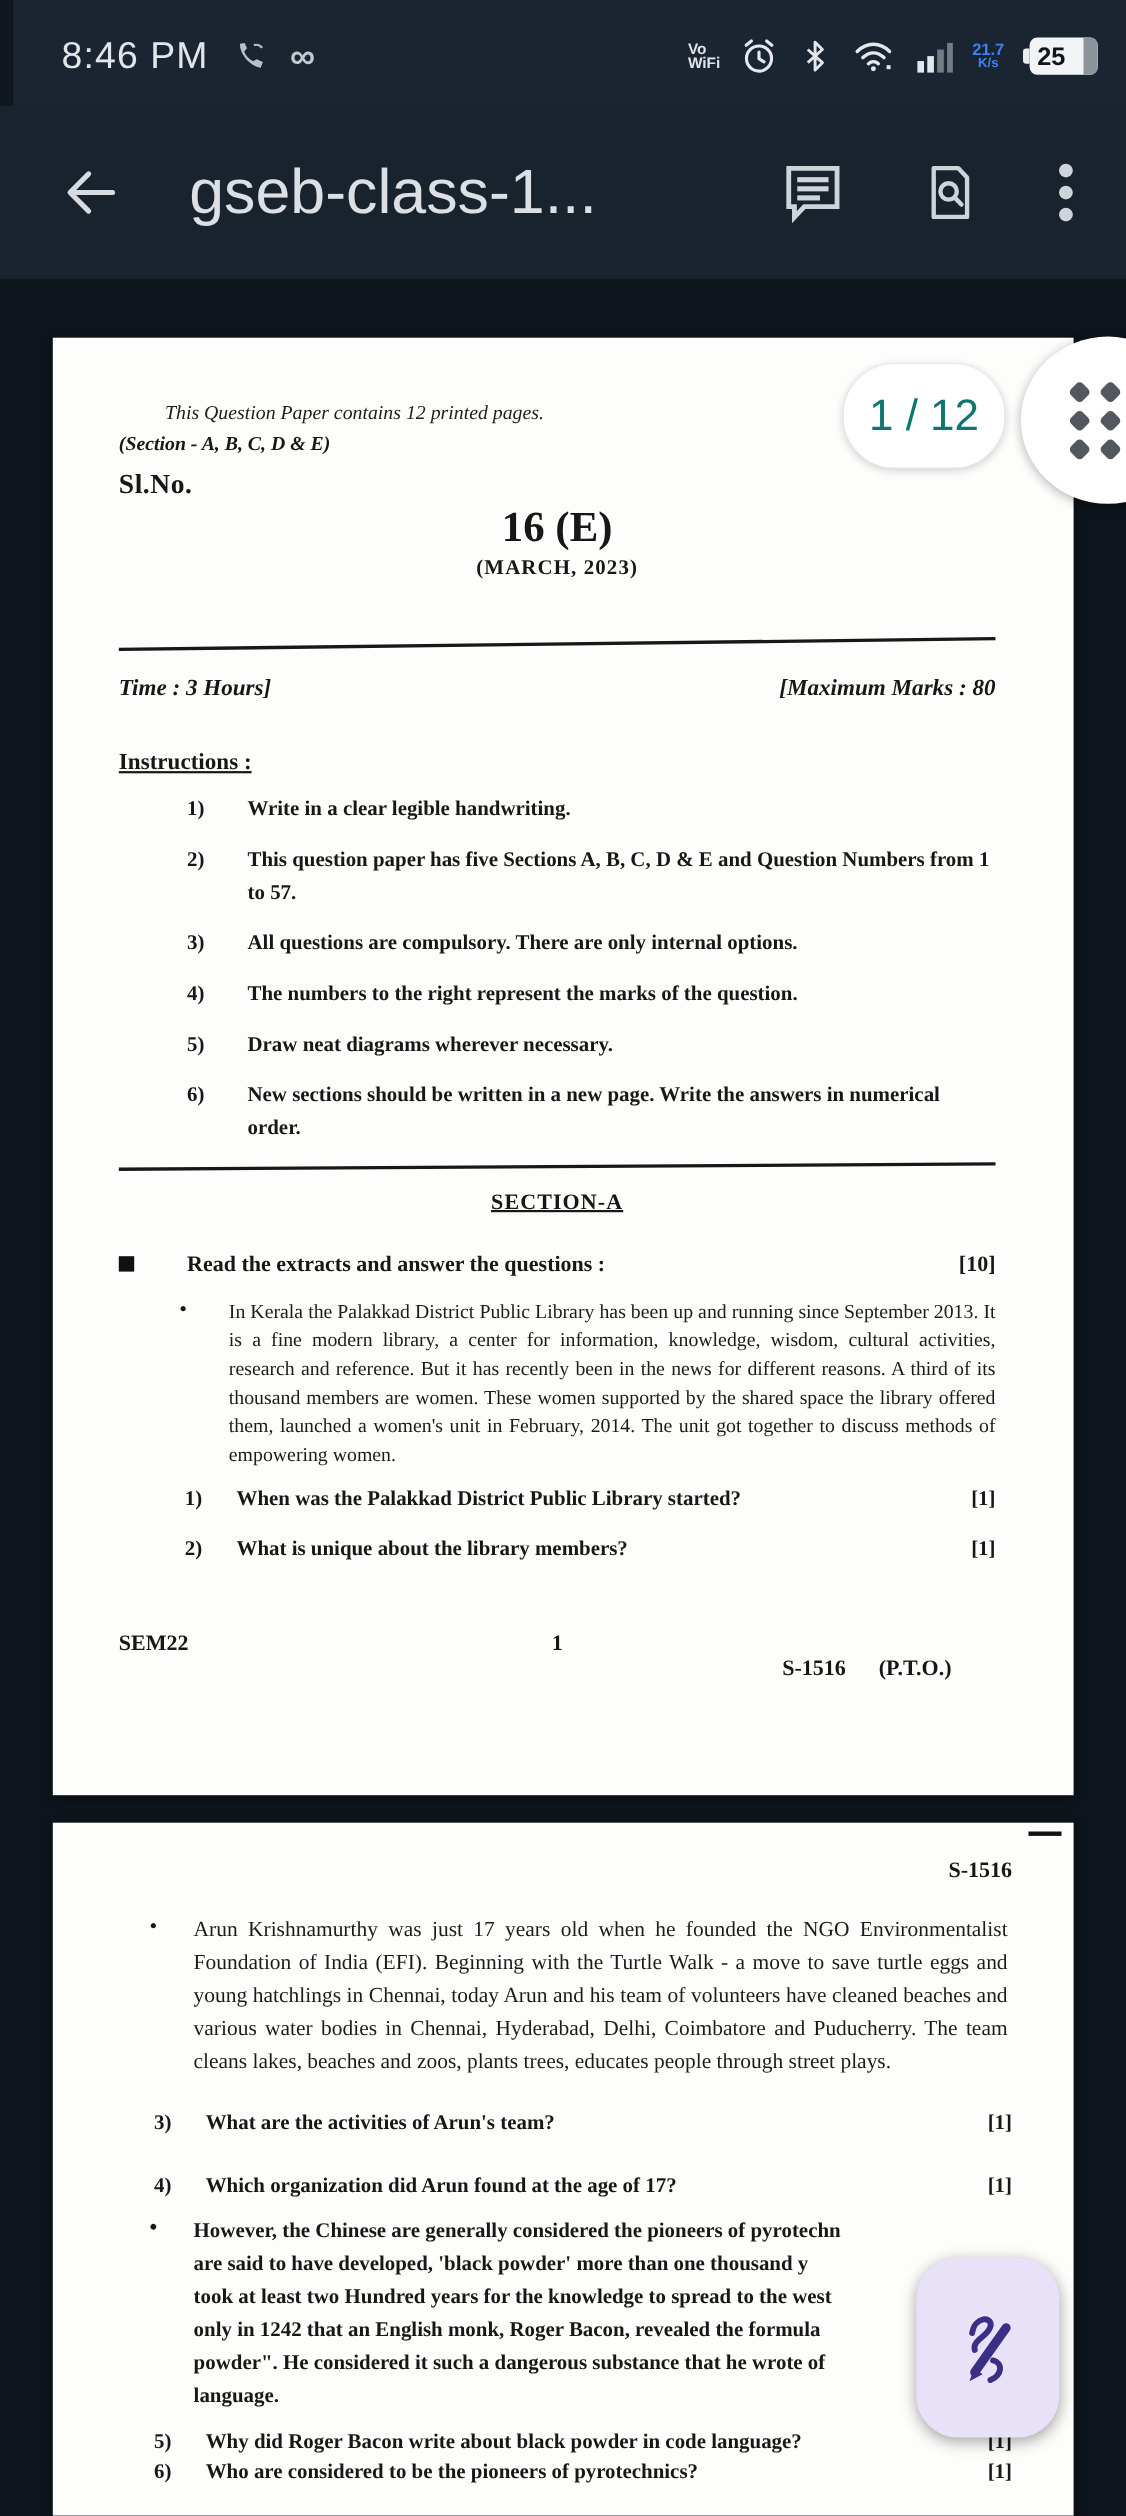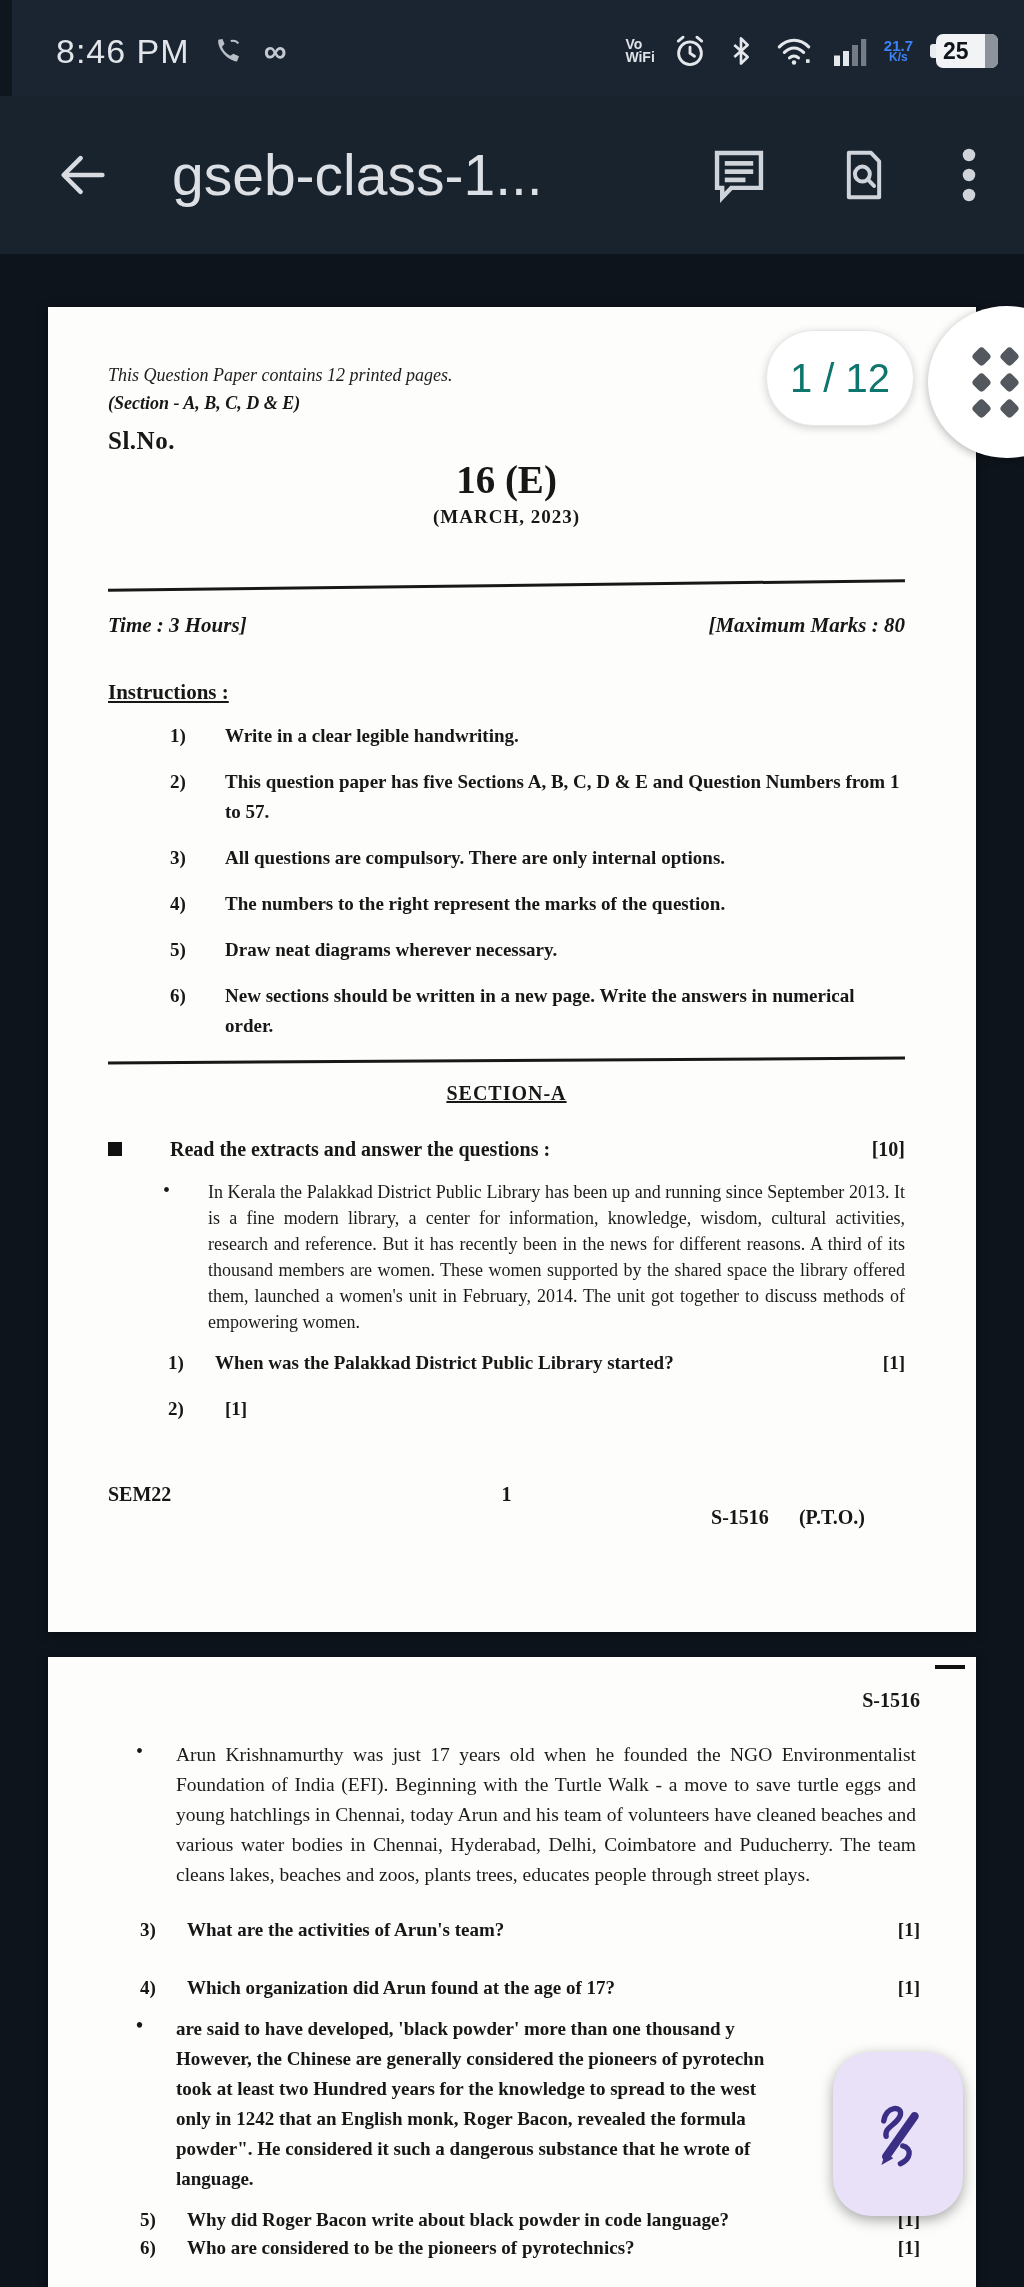--- a/index.html
+++ b/index.html
@@ -33,21 +33,21 @@
   .ab-actions{display:flex;align-items:center;gap:66px;margin-left:20px;}
   .ab-btn{display:flex;align-items:center;justify-content:center;}
 
   
   .viewer-bg{position:absolute;left:0;top:254px;width:1024px;height:2033px;background:#0e141c;}
   .page{position:absolute;left:48px;width:928px;background:#fdfdfc;color:#171717;
         font-family:"Liberation Serif","DejaVu Serif",serif;box-shadow:0 2px 10px rgba(0,0,0,.45);
         box-sizing:border-box;}
   .page1{top:307px;height:1325px;padding:54px 71px 0 60px;}
   .page2{top:1657px;height:660px;padding:6px 56px 0 60px;}
-  .note1{font-size:18px;line-height:28px;font-style:italic;color:#1d1d1d;}
+  .note1{font-size:18px;line-height:28px;font-style:italic;color:#1d1d1d;margin-left:42px;}
   .note2{font-size:18px;line-height:28px;font-style:italic;font-weight:bold;}
   .slno{margin-top:10px;font-size:25px;font-weight:600;letter-spacing:0.5px;}
   .paper-title{margin-top:2px;text-align:center;font-size:39px;font-weight:bold;}
   .paper-date{text-align:center;font-size:19px;font-weight:bold;letter-spacing:1px;margin-top:4px;}
   .rule{height:3px;background:#181818;border:0;margin:0;}
   .rule1{margin-top:56px;transform:rotate(-0.7deg);}
   .rule2{margin-top:18px;transform:rotate(-0.35deg);}
   .time-marks{margin-top:26px;display:flex;justify-content:space-between;
               font-size:21px;font-weight:bold;font-style:italic;}
   .instr-head{margin-top:42px;font-size:21px;font-weight:bold;text-decoration:underline;}
@@ -255,20 +255,21 @@
       <div class="extract-text">In Kerala the Palakkad District Public Library has been up and running since September 2013. It is a fine modern library, a center for information, knowledge, wisdom, cultural activities, research and reference. But it has recently been in the news for different reasons. A third of its thousand members are women. These women supported by the shared space the library offered them, launched a women's unit in February, 2014. The unit got together to discuss methods of empowering women.</div>
     </div>
 
     <div class="q-row p1-q1">
       <span class="q-num">1)</span>
       <span class="q-text">When was the Palakkad District Public Library started?</span>
       <span class="q-marks">[1]</span>
     </div>
     <div class="q-row p1-q2">
       <span class="q-num">2)</span>
+      <span class="q-text">What is unique about the library members?</span>
       <span class="q-marks">[1]</span>
     </div>
 
     <div class="p1-footer">
       <span>SEM22</span>
       <span class="fc-center">1</span>
       <span class="fc-right">
         <span>S-1516</span>
         <span>(P.T.O.)</span>
       </span>
@@ -291,22 +292,22 @@
     </div>
     <div class="q-row p2-q p2-q4">
       <span class="q-num">4)</span>
       <span class="q-text">Which organization did Arun found at the age of 17?</span>
       <span class="q-marks">[1]</span>
     </div>
 
     <div class="extract3">
       <span class="extract3-dot">•</span>
       <div class="extract3-lines">
+        <div class="x3line">However, the Chinese are generally considered the pioneers of pyrotechn</div>
         <div class="x3line">are said to have developed, 'black powder' more than one thousand y</div>
-        <div class="x3line">However, the Chinese are generally considered the pioneers of pyrotechn</div>
         <div class="x3line">took at least two Hundred years for the knowledge to spread to the west</div>
         <div class="x3line">only in 1242 that an English monk, Roger Bacon, revealed the formula</div>
         <div class="x3line">powder". He considered it such a dangerous substance that he wrote of</div>
         <div class="x3line">language.</div>
       </div>
     </div>
 
     <div class="q-row p2-q p2-q5">
       <span class="q-num">5)</span>
       <span class="q-text">Why did Roger Bacon write about black powder in code language?</span>

